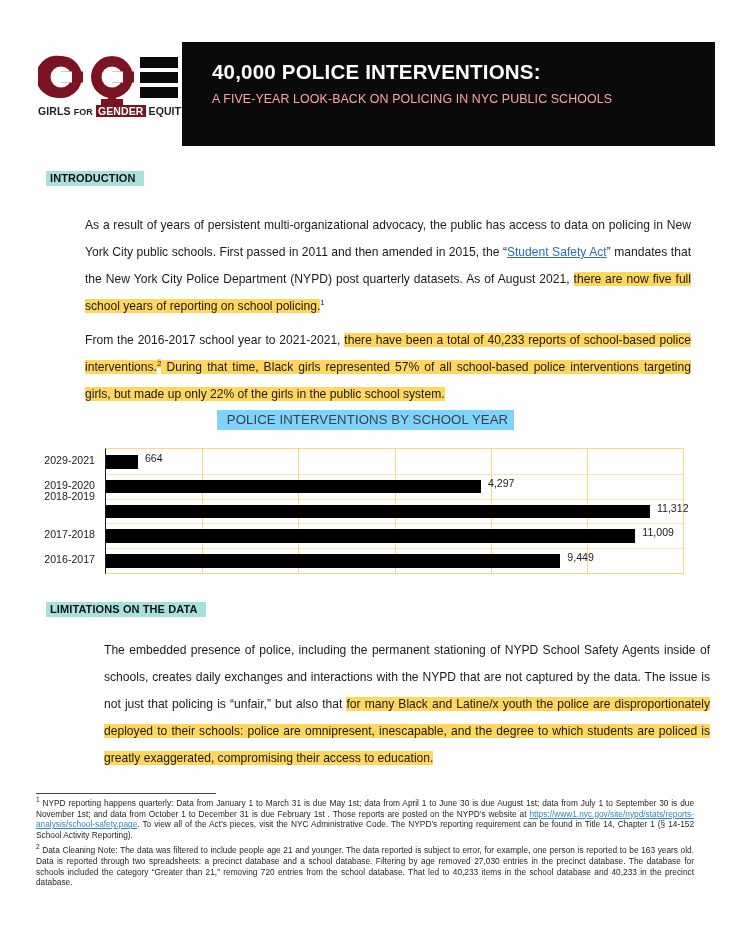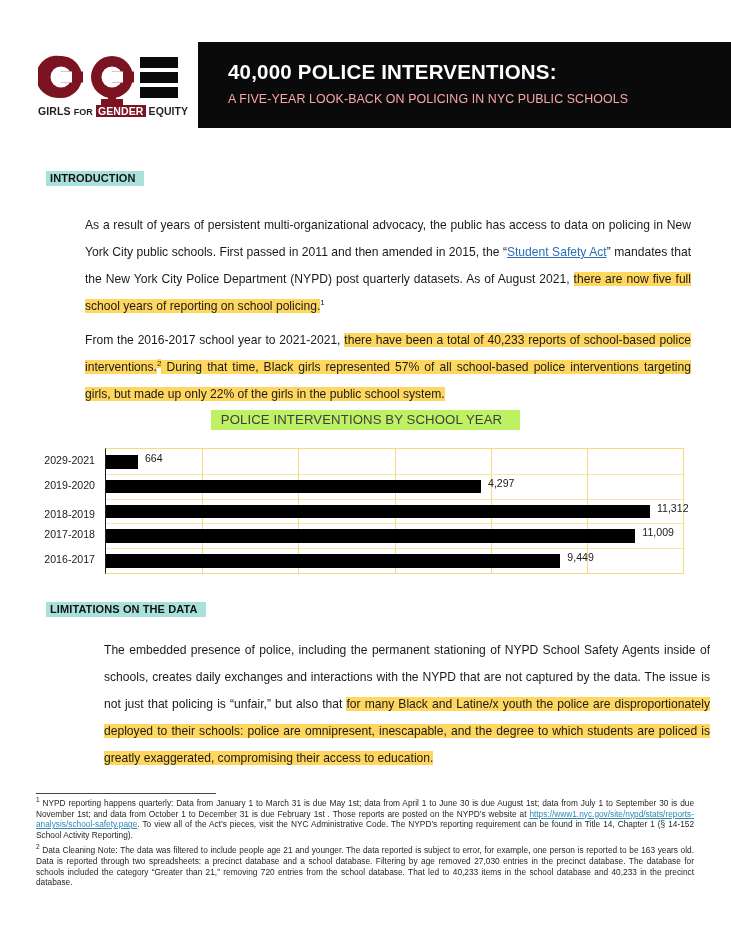--- a/index.html
+++ b/index.html
@@ -25,21 +25,21 @@
     position:absolute; left:38px; top:105px; width:152px;
     font-size:10.5px; font-weight:bold; letter-spacing:0.1px;
     color:#231f20; white-space:nowrap;
   }
   .logo-text .gender-box {
     background:#7b1420; color:#ffffff; padding:0 2px;
   }
   .logo-text .small { font-size:9px; }
 
   .banner {
-    position:absolute; left:198px; top:42px; width:533px; height:86px;
+    position:absolute; left:182px; top:42px; width:533px; height:104px;
     background:#0a0a0a;
   }
   .banner-title {
     position:absolute; left:30px; top:18px;
     color:#ffffff; font-size:20.5px; font-weight:bold;
     letter-spacing:0.2px; white-space:nowrap;
   }
   .banner-sub {
     position:absolute; left:30px; top:50px;
     color:#fca5a5; font-size:12.4px; font-weight:normal;
@@ -80,21 +80,21 @@
   
   .chart-block {
     position:absolute; left:0; top:412px; width:731px; height:175px;
   }
   .chart-title {
     position:absolute; left:0; top:0; width:731px;
     text-align:center; font-size:13.2px; color:#3f3f3f;
     letter-spacing:0.1px;
   }
   .chart-title span {
-    background:#bef264; padding:2px 18px 3px 10px;
+    background:#7dd3fc; padding:2px 6px 3px 10px;
   }
   .plot {
     position:absolute; left:105px; top:36px;
     width:579px; height:126px;
     border:1px solid #fbd77f;
     border-left:1.6px solid #1a1a1a;
     background:#ffffff;
   }
   .vgrid {
     position:absolute; top:0; bottom:0; width:1px; background:#fbd77f;
@@ -217,21 +217,21 @@
         <div class="barval" style="left: 536.349px;">11,009</div>
       </div>
       <div class="barrow" style="top: 99.2px; height: 24.8px;">
         <div class="bar" style="width: 454.339px;"></div>
         <div class="barval" style="left: 461.339px;">9,449</div>
       </div>
     </div>
   <div id="cat-labels">
       <div class="catlabel" style="top: 42px;">2029-2021</div>
       <div class="catlabel" style="top: 66.8px; padding-left: 40px;">2019-2020</div>
-      <div class="catlabel" style="top: 96px;">2018-2019</div>
+      <div class="catlabel" style="top: 78px;">2018-2019</div>
       <div class="catlabel" style="top: 116.4px;">2017-2018</div>
       <div class="catlabel" style="top: 141.2px;">2016-2017</div>
     </div>
 </div>
 
 <div class="section-head" id="sh-limits">
   <span class="hl">LIMITATIONS ON THE DATA</span>
 </div>
 
 <div class="para" id="p3">

